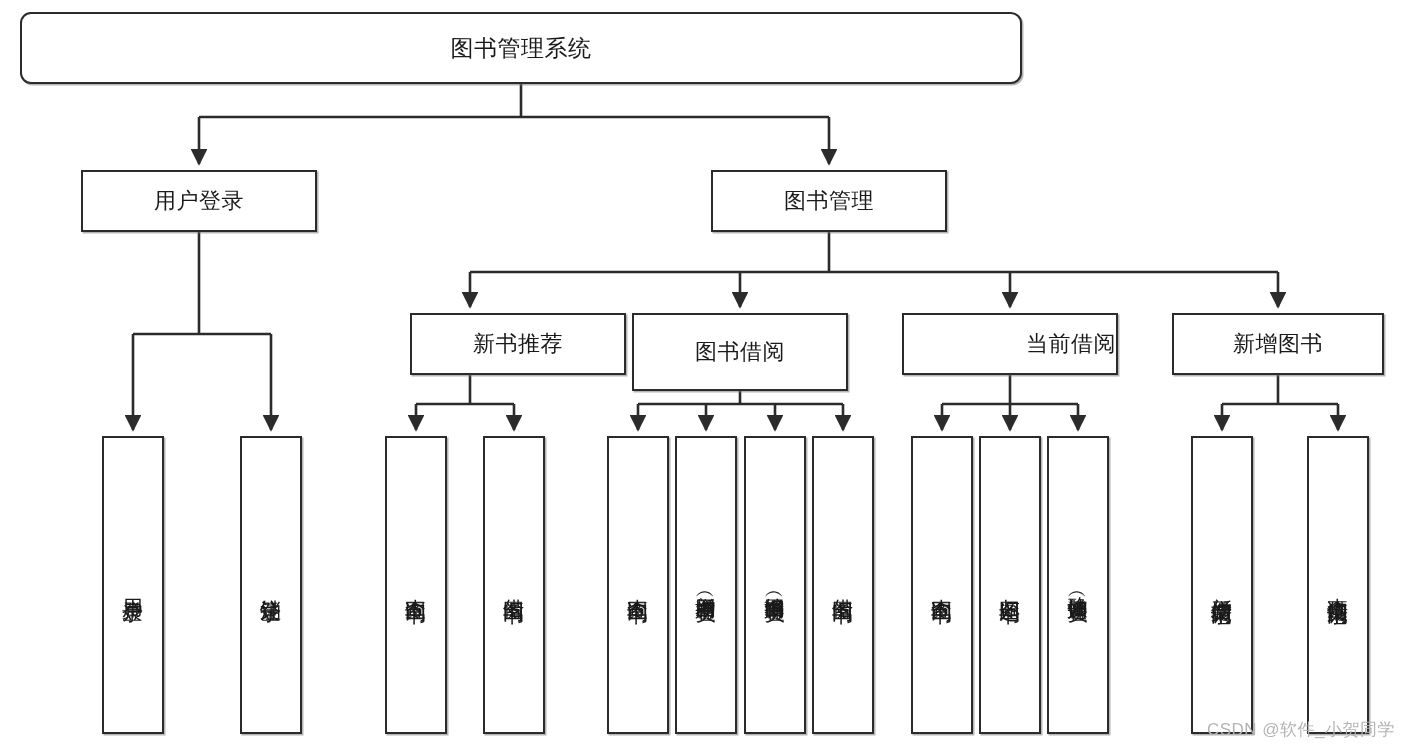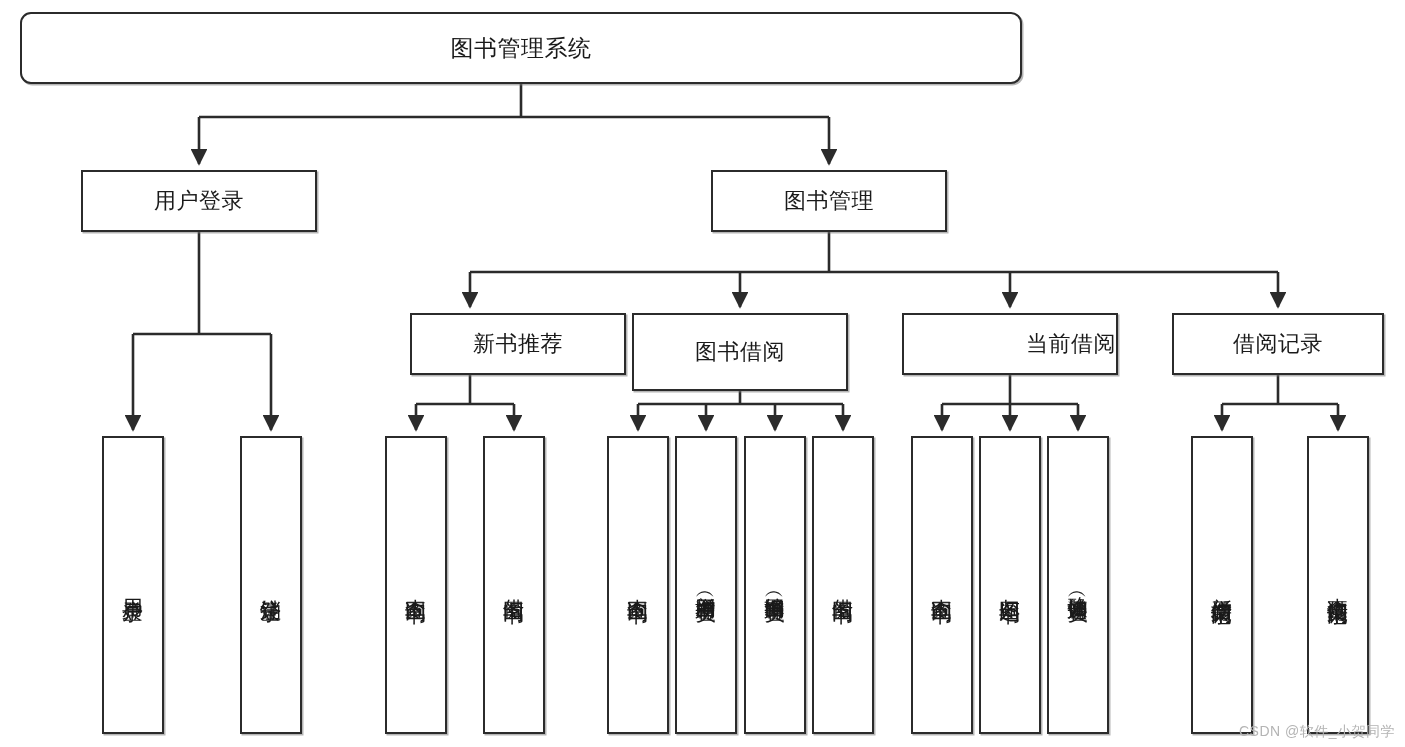--- a/index.html
+++ b/index.html
@@ -66,21 +66,21 @@
     white-space: nowrap;
   }
   .node.vert.tall .label {
     letter-spacing: 1px;
     font-size: 20px;
   }
   #watermark {
     position: absolute;
     right: 10px;
     bottom: 6px;
-    font-size: 14px;
+    font-size: 17px;
     color: #b4b4b4;
     white-space: nowrap;
     letter-spacing: 0.5px;
   }
 </style>
 </head>
 <body>
 
 <div id="diagram-root">
 
@@ -148,21 +148,21 @@
   <div class="node horiz" style="left:362px; top:313px; width:216px; height:62px;margin-left:48px;">
     <span class="label">新书推荐</span>
   </div>
   <div class="node horiz" style="left:632px; top:313px; width:216px; height:78px;">
     <span class="label">图书借阅</span>
   </div>
   <div class="node horiz" style="left:902px; top:313px; width:216px; height:62px;justify-content:flex-end;">
     <span class="label">当前借阅</span>
   </div>
   <div class="node horiz" style="left:1172px; top:313px; width:212px; height:62px;">
-    <span class="label">借阅记录</span>
+    <span class="label">新增图书</span>
   </div>
 
   <div class="node vert" style="left:102px; top:436px; width:62px; height:298px;">
     <span class="label">用户登录</span>
   </div>
   <div class="node vert" style="left:240px; top:436px; width:62px; height:298px;">
     <span class="label">注销登录</span>
   </div>
 
   <div class="node vert" style="left:385px; top:436px; width:62px; height:298px;">

